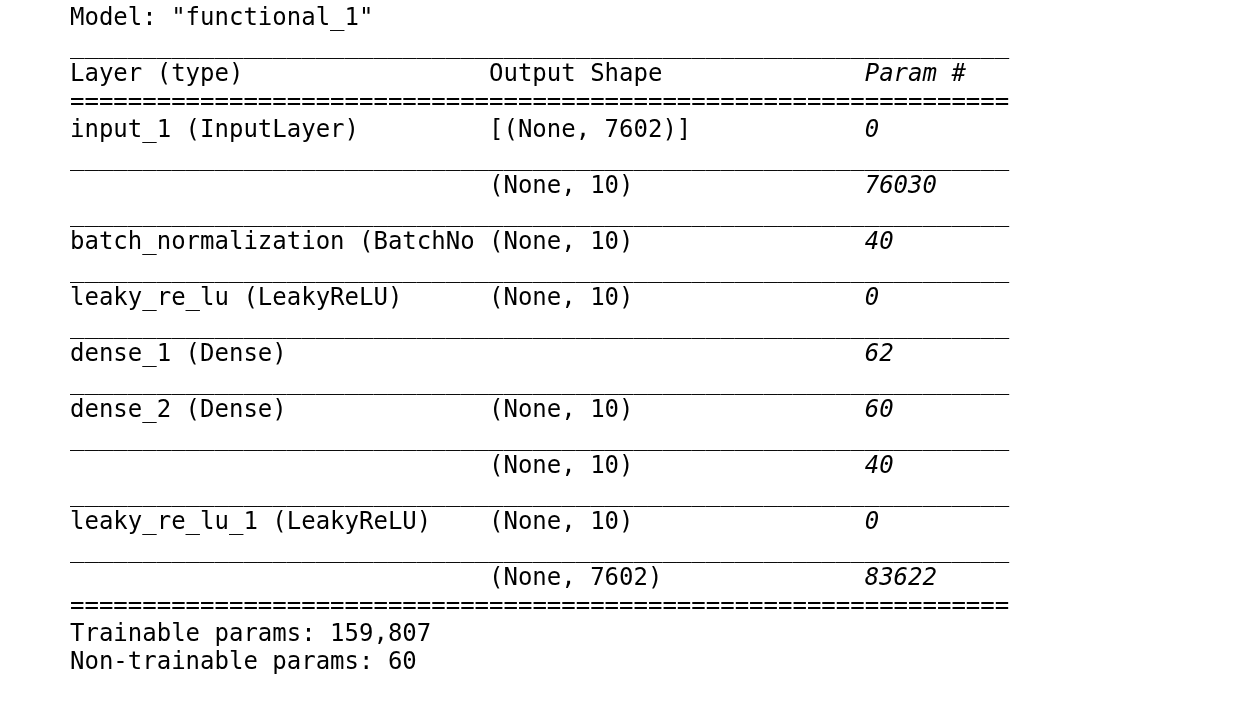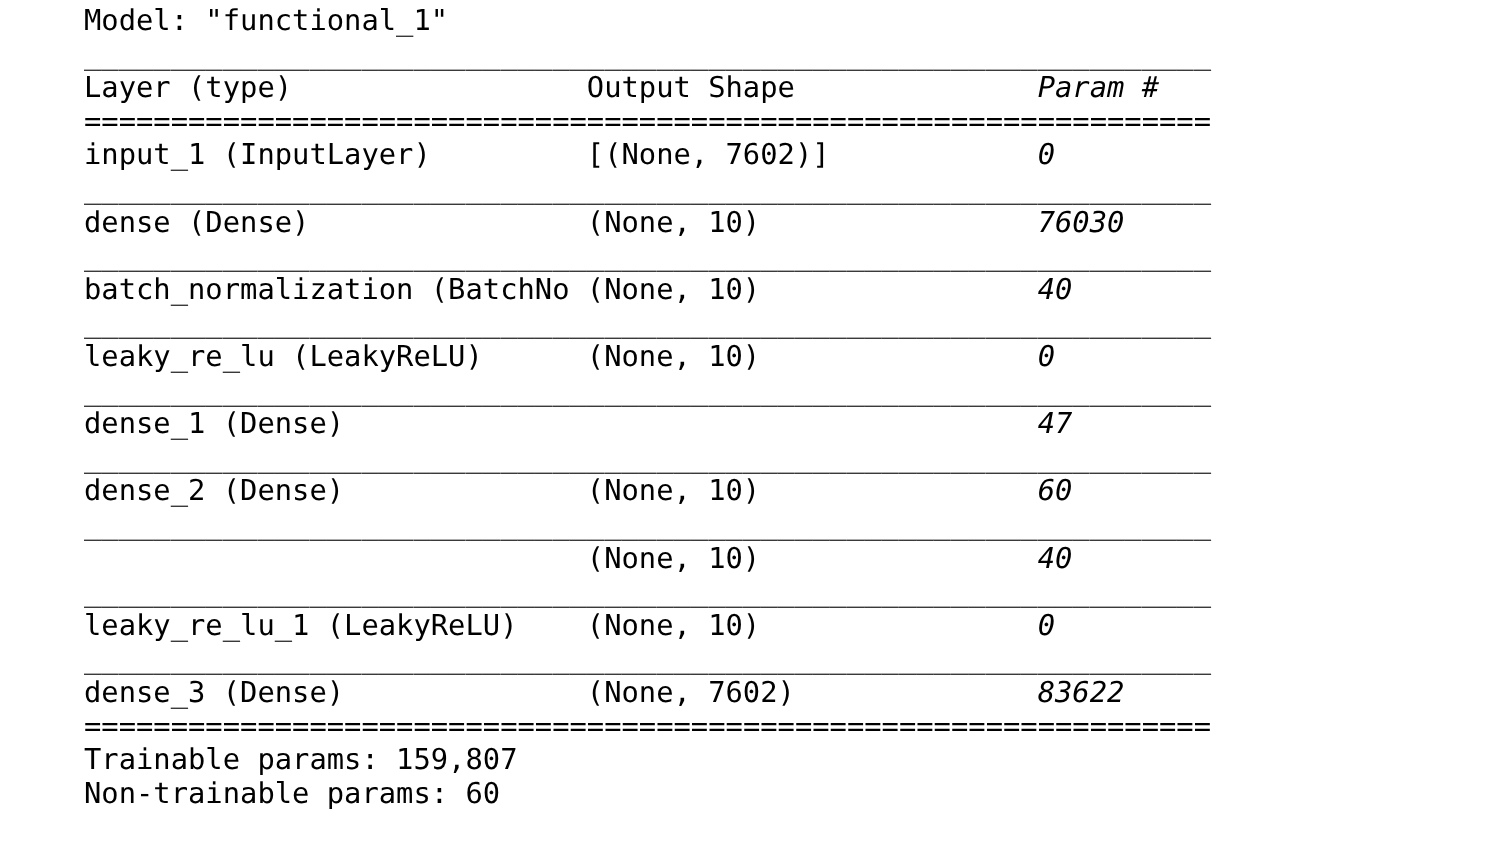--- a/index.html
+++ b/index.html
@@ -56,21 +56,20 @@
 
   <div class="ln">
     <span class="cell">input_1 (InputLayer)</span>
     <span class="cell col2">[(None, 7602)]</span>
     <span class="cell col3">0</span>
   </div>
 
   <div class="ln">_________________________________________________________________</div>
 
   <div class="ln">
-    <span class="cell">dense (Dense)</span>
     <span class="cell col2">(None, 10)</span>
     <span class="cell col3">76030</span>
   </div>
 
   <div class="ln">_________________________________________________________________</div>
 
   <div class="ln">
     <span class="cell">batch_normalization (BatchNo</span>
     <span class="cell col2">(None, 10)</span>
     <span class="cell col3">40</span>
@@ -81,21 +80,21 @@
   <div class="ln">
     <span class="cell">leaky_re_lu (LeakyReLU)</span>
     <span class="cell col2">(None, 10)</span>
     <span class="cell col3">0</span>
   </div>
 
   <div class="ln">_________________________________________________________________</div>
 
   <div class="ln">
     <span class="cell">dense_1 (Dense)</span>
-    <span class="cell col3">47</span>
+    <span class="cell col3">62</span>
   </div>
 
   <div class="ln">_________________________________________________________________</div>
 
   <div class="ln">
     <span class="cell">dense_2 (Dense)</span>
     <span class="cell col2">(None, 10)</span>
     <span class="cell col3">60</span>
   </div>
 
@@ -110,21 +109,20 @@
 
   <div class="ln">
     <span class="cell">leaky_re_lu_1 (LeakyReLU)</span>
     <span class="cell col2">(None, 10)</span>
     <span class="cell col3">0</span>
   </div>
 
   <div class="ln">_________________________________________________________________</div>
 
   <div class="ln">
-    <span class="cell">dense_3 (Dense)</span>
     <span class="cell col2">(None, 7602)</span>
     <span class="cell col3">83622</span>
   </div>
 
   <div class="ln">=================================================================</div>
 
   <div class="ln">Trainable params: 159,807</div>
   <div class="ln">Non-trainable params: 60</div>
 
 </div>

